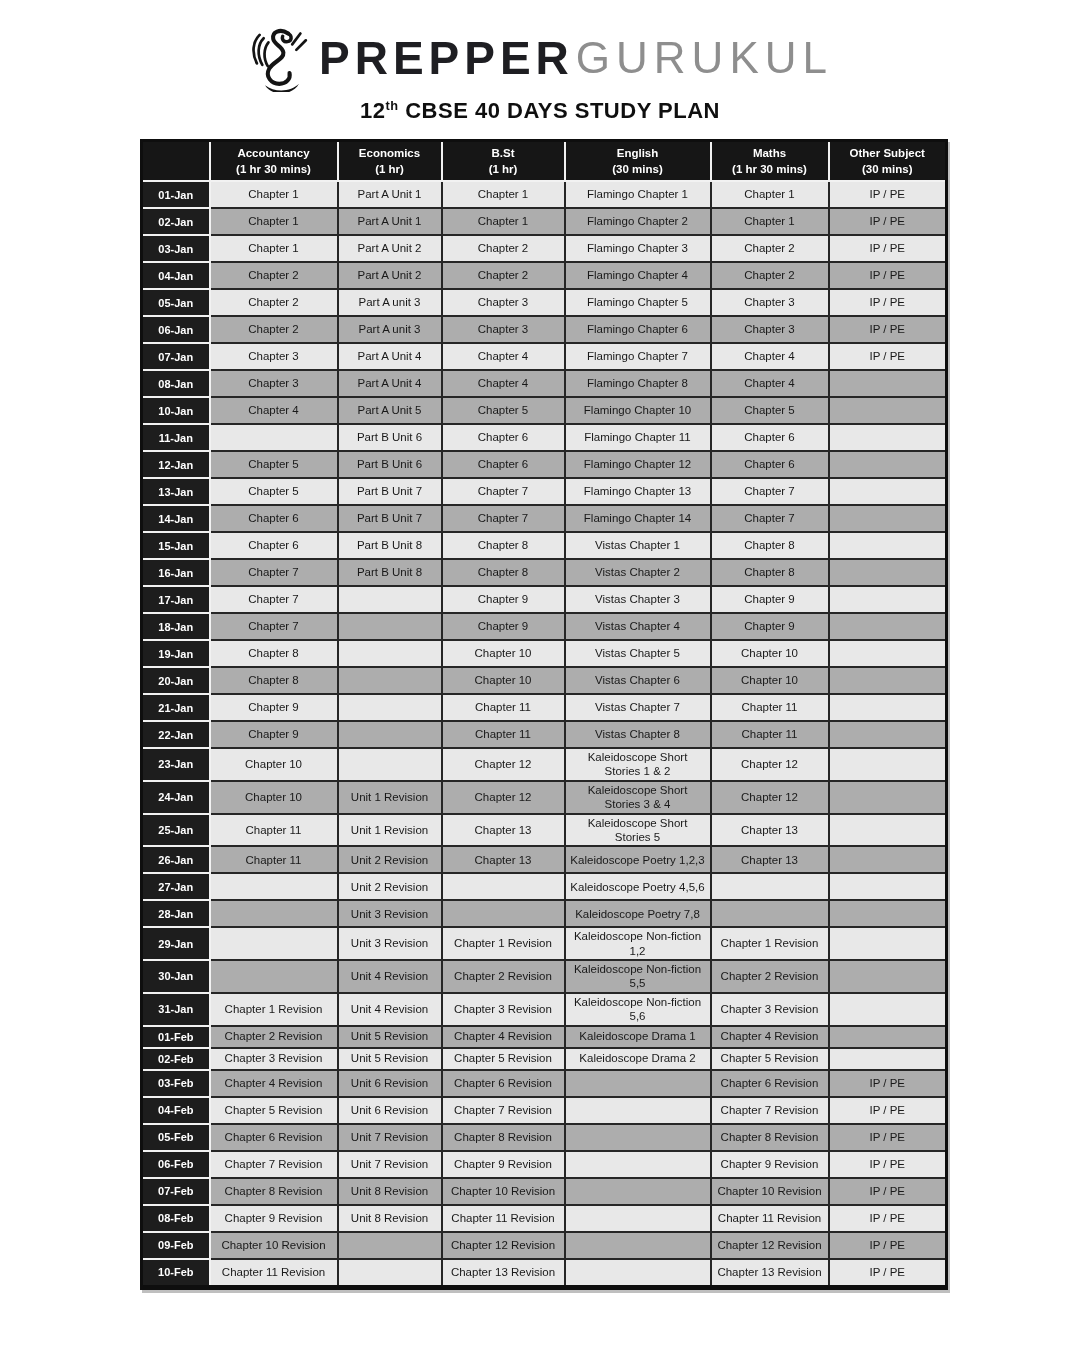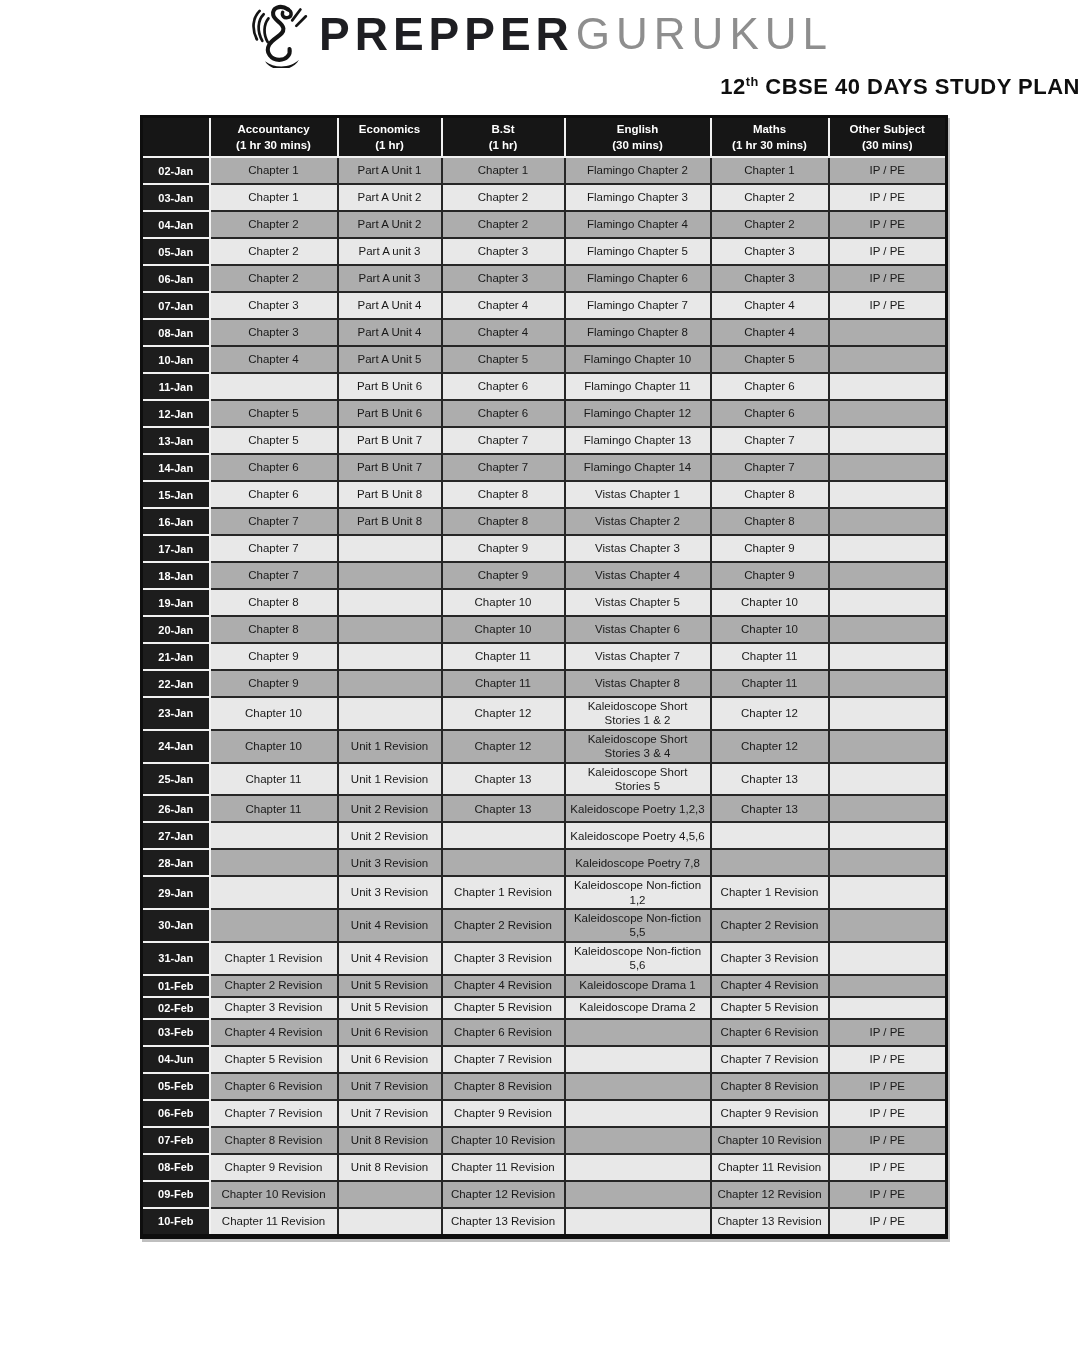--- a/index.html
+++ b/index.html
@@ -13,21 +13,21 @@
     --brand-secondary-color:#8e8e8e;
     --body-text:#191919;
   }
   html,body{margin:0;padding:0;}
   body{
     width:1080px;height:1350px;background:#ffffff;overflow:hidden;
     font-family:"Liberation Sans","DejaVu Sans",sans-serif;
     -webkit-font-smoothing:antialiased;
   }
   .page{width:1080px;height:1350px;position:relative;}
-  .brand-header{text-align:right;}
+  .brand-header{padding-top:24px;text-align:center;}
   .brand-row{
     display:flex;align-items:center;justify-content:center;
     height:68px;margin-bottom:2px;
   }
   .swan{margin-right:6px;}
   .brand-primary{
     font-size:46px;font-weight:bold;letter-spacing:5px;
     color:var(--brand-primary-color);line-height:1;
   }
   .brand-secondary{
@@ -125,20 +125,29 @@
             <div>Maths</div>
             <div>(1 hr 30 mins)</div>
           </th>
           <th class="col-head">
             <div>Other Subject</div>
             <div>(30 mins)</div>
           </th>
         </tr>
     </thead>
     <tbody id="plan-body">
+        <tr class="light std">
+          <td class="date-cell">01-Jan</td>
+          <td class="plan-cell">Chapter 1</td>
+          <td class="plan-cell">Part A Unit 1</td>
+          <td class="plan-cell">Chapter 1</td>
+          <td class="plan-cell">Flamingo Chapter 1</td>
+          <td class="plan-cell">Chapter 1</td>
+          <td class="plan-cell">IP / PE</td>
+        </tr>
         <tr class="dark std">
           <td class="date-cell">02-Jan</td>
           <td class="plan-cell">Chapter 1</td>
           <td class="plan-cell">Part A Unit 1</td>
           <td class="plan-cell">Chapter 1</td>
           <td class="plan-cell">Flamingo Chapter 2</td>
           <td class="plan-cell">Chapter 1</td>
           <td class="plan-cell">IP / PE</td>
         </tr>
         <tr class="light std">
@@ -414,21 +423,21 @@
         <tr class="dark std">
           <td class="date-cell">03-Feb</td>
           <td class="plan-cell">Chapter 4 Revision</td>
           <td class="plan-cell">Unit 6 Revision</td>
           <td class="plan-cell">Chapter 6 Revision</td>
           <td class="plan-cell"></td>
           <td class="plan-cell">Chapter 6 Revision</td>
           <td class="plan-cell">IP / PE</td>
         </tr>
         <tr class="light std">
-          <td class="date-cell">04-Jun</td>
+          <td class="date-cell">04-Feb</td>
           <td class="plan-cell">Chapter 5 Revision</td>
           <td class="plan-cell">Unit 6 Revision</td>
           <td class="plan-cell">Chapter 7 Revision</td>
           <td class="plan-cell"></td>
           <td class="plan-cell">Chapter 7 Revision</td>
           <td class="plan-cell">IP / PE</td>
         </tr>
         <tr class="dark std">
           <td class="date-cell">05-Feb</td>
           <td class="plan-cell">Chapter 6 Revision</td>

